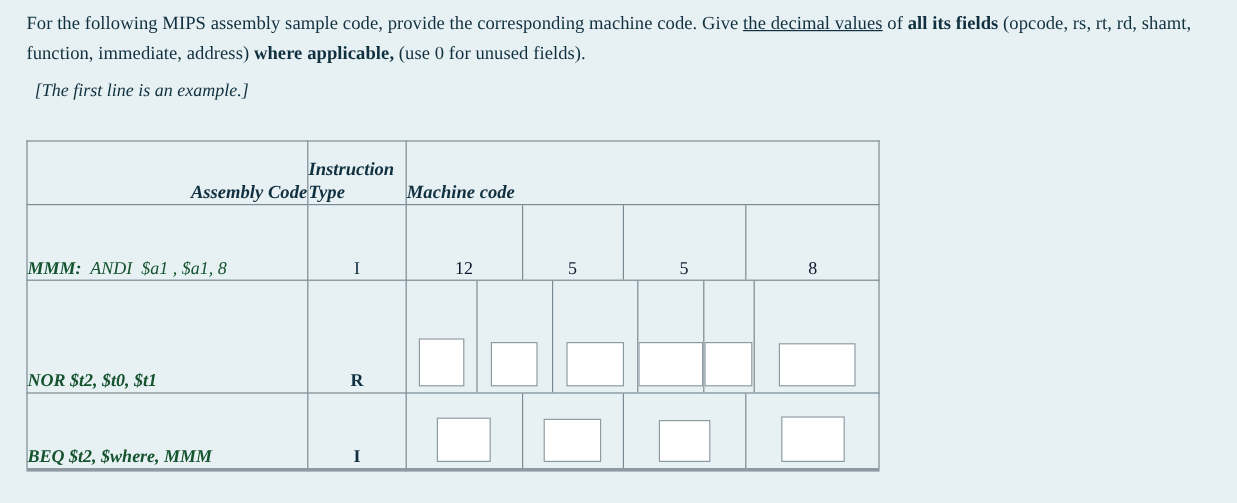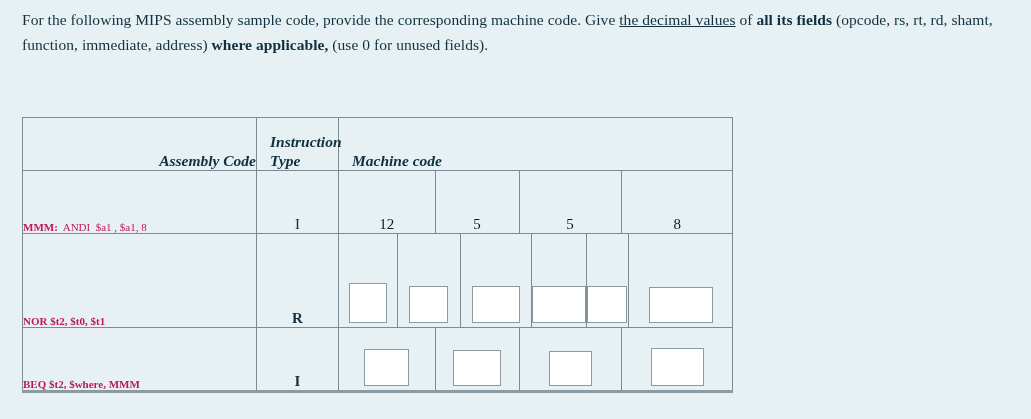--- a/index.html
+++ b/index.html
@@ -72,25 +72,26 @@
     font-weight: bold;
     font-size: 15.5px;
     color: #11303f;
     line-height: 19px;
   }
   .hdr-asm   { padding: 8px 0 14px 8px; vertical-align: middle; text-align: right; }
   .hdr-type  { padding: 6px 0 6px 3px; vertical-align: top; }
   .hdr-mc    { padding: 9px 0 0 4px; vertical-align: top; }
 
   .asm-cell {
-    font-size: 11px;
-    color: #be185d;
+    font-size: 15px;
+    color: #14532d;
     padding: 0 0 6px 1px;
     vertical-align: bottom;
     white-space: nowrap;
+    font-style: italic;
   }
   .asm-cell .lbl { font-weight: bold; }
   .asm-cell .op  { font-weight: normal; }
   .asm-cell .bold-all { font-weight: bold; }
 
   .type-cell {
     text-align: center;
     font-size: 15px;
     vertical-align: middle;
     color: #11303f;
@@ -110,32 +111,33 @@
     padding: 0;
   }
   .field-cell .box {
     display: inline-block;
     background: #ffffff;
     border: 1px solid #8c9aa2;
     box-sizing: border-box;
   }
 
   
-  tr.r-head td { height: 52px; padding-left: 13px; }
+  tr.r-head td { height: 52px; }
   tr.r-example td { height: 62px; }
   tr.r-nor  td { height: 93px; }
   tr.r-beq  td { height: 62px; }
 </style>
 </head>
 <body>
 
 <div class="page">
 
   <p class="prompt"><span>For the following MIPS assembly sample code, provide the corresponding machine code. Give </span><span class="u">the decimal values</span><span> of </span><span class="b">all its fields</span><span> (opcode, rs, rt, rd, shamt, function, immediate, address) </span><span class="b">where applicable,</span><span> (use 0 for unused fields).</span></p>
 
+  <p class="note">[The first line is an example.]</p>
 
   <div class="table-wrap">
     <table class="mips">
       <colgroup>
         <col style="width:234px">
         <col style="width:82px">
         <col style="width:394px">
       </colgroup>
       <tbody>
         <tr class="r-head">

